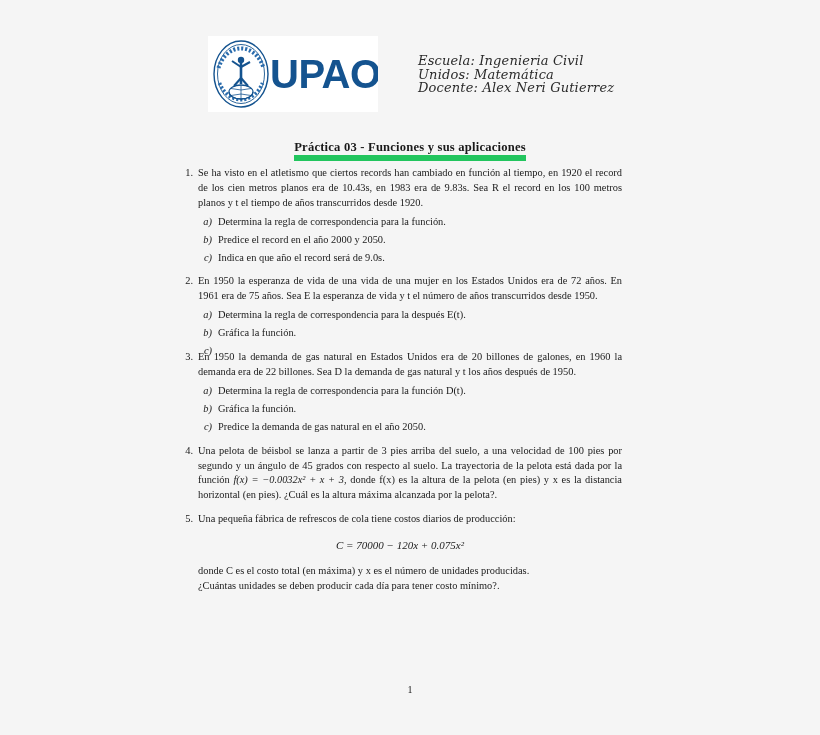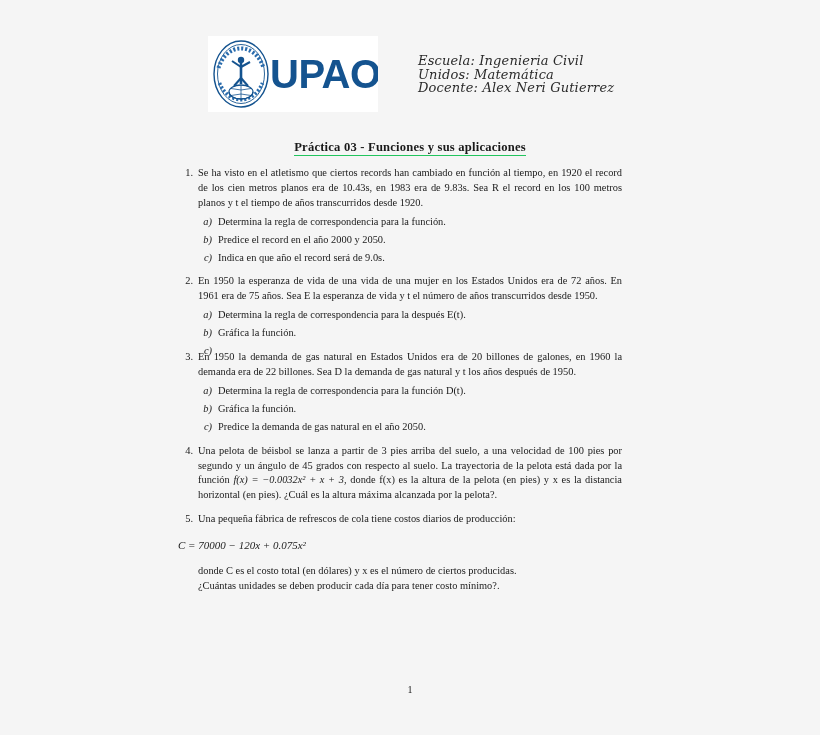--- a/index.html
+++ b/index.html
@@ -73,21 +73,21 @@
     position: absolute;
     left: 0;
     top: 140px;
     width: 820px;
     text-align: center;
     font-size: 12.6px;
     font-weight: bold;
     letter-spacing: 0.2px;
   }
   .doc-title span {
-    border-bottom: 1px solid #22c55e;
+    border-bottom: 6px solid #22c55e;
     padding-bottom: 1px;
   }
 
   
   .content {
     position: absolute;
     left: 178px;
     top: 166px;
     width: 444px;
     font-size: 10.4px;
@@ -122,21 +122,21 @@
     position: absolute;
     left: 18px;
     top: 0;
     width: 16px;
     text-align: right;
     font-style: italic;
   }
   .item-gap { height: 8px; }
 
   .equation {
-    text-align: left;
+    text-align: center;
     margin: 11px 0 11px 0;
     font-size: 11px;
   }
   .tail {
     padding-left: 20px;
     text-align: justify;
   }
   .tail div { margin-bottom: 0; }
 
   
@@ -258,21 +258,21 @@
     </div>
 
     <div class="item-gap"></div>
 
     <div class="item">
       <span class="num">5.</span>
       <span class="item-text">Una pequeña fábrica de refrescos de cola tiene costos diarios de producción:</span>
     </div>
     <div class="equation mvar">C = 70000 − 120x + 0.075x²</div>
     <div class="tail">
-      <div>donde C es el costo total (en dólares) y x es el número de ciertos producidas.</div>
+      <div>donde C es el costo total (en máxima) y x es el número de unidades producidas.</div>
       <div>¿Cuántas unidades se deben producir cada día para tener costo mínimo?.</div>
     </div>
 
   </div>
 
   <div class="page-number">1</div>
 
 </div>
 
 </body></html>

